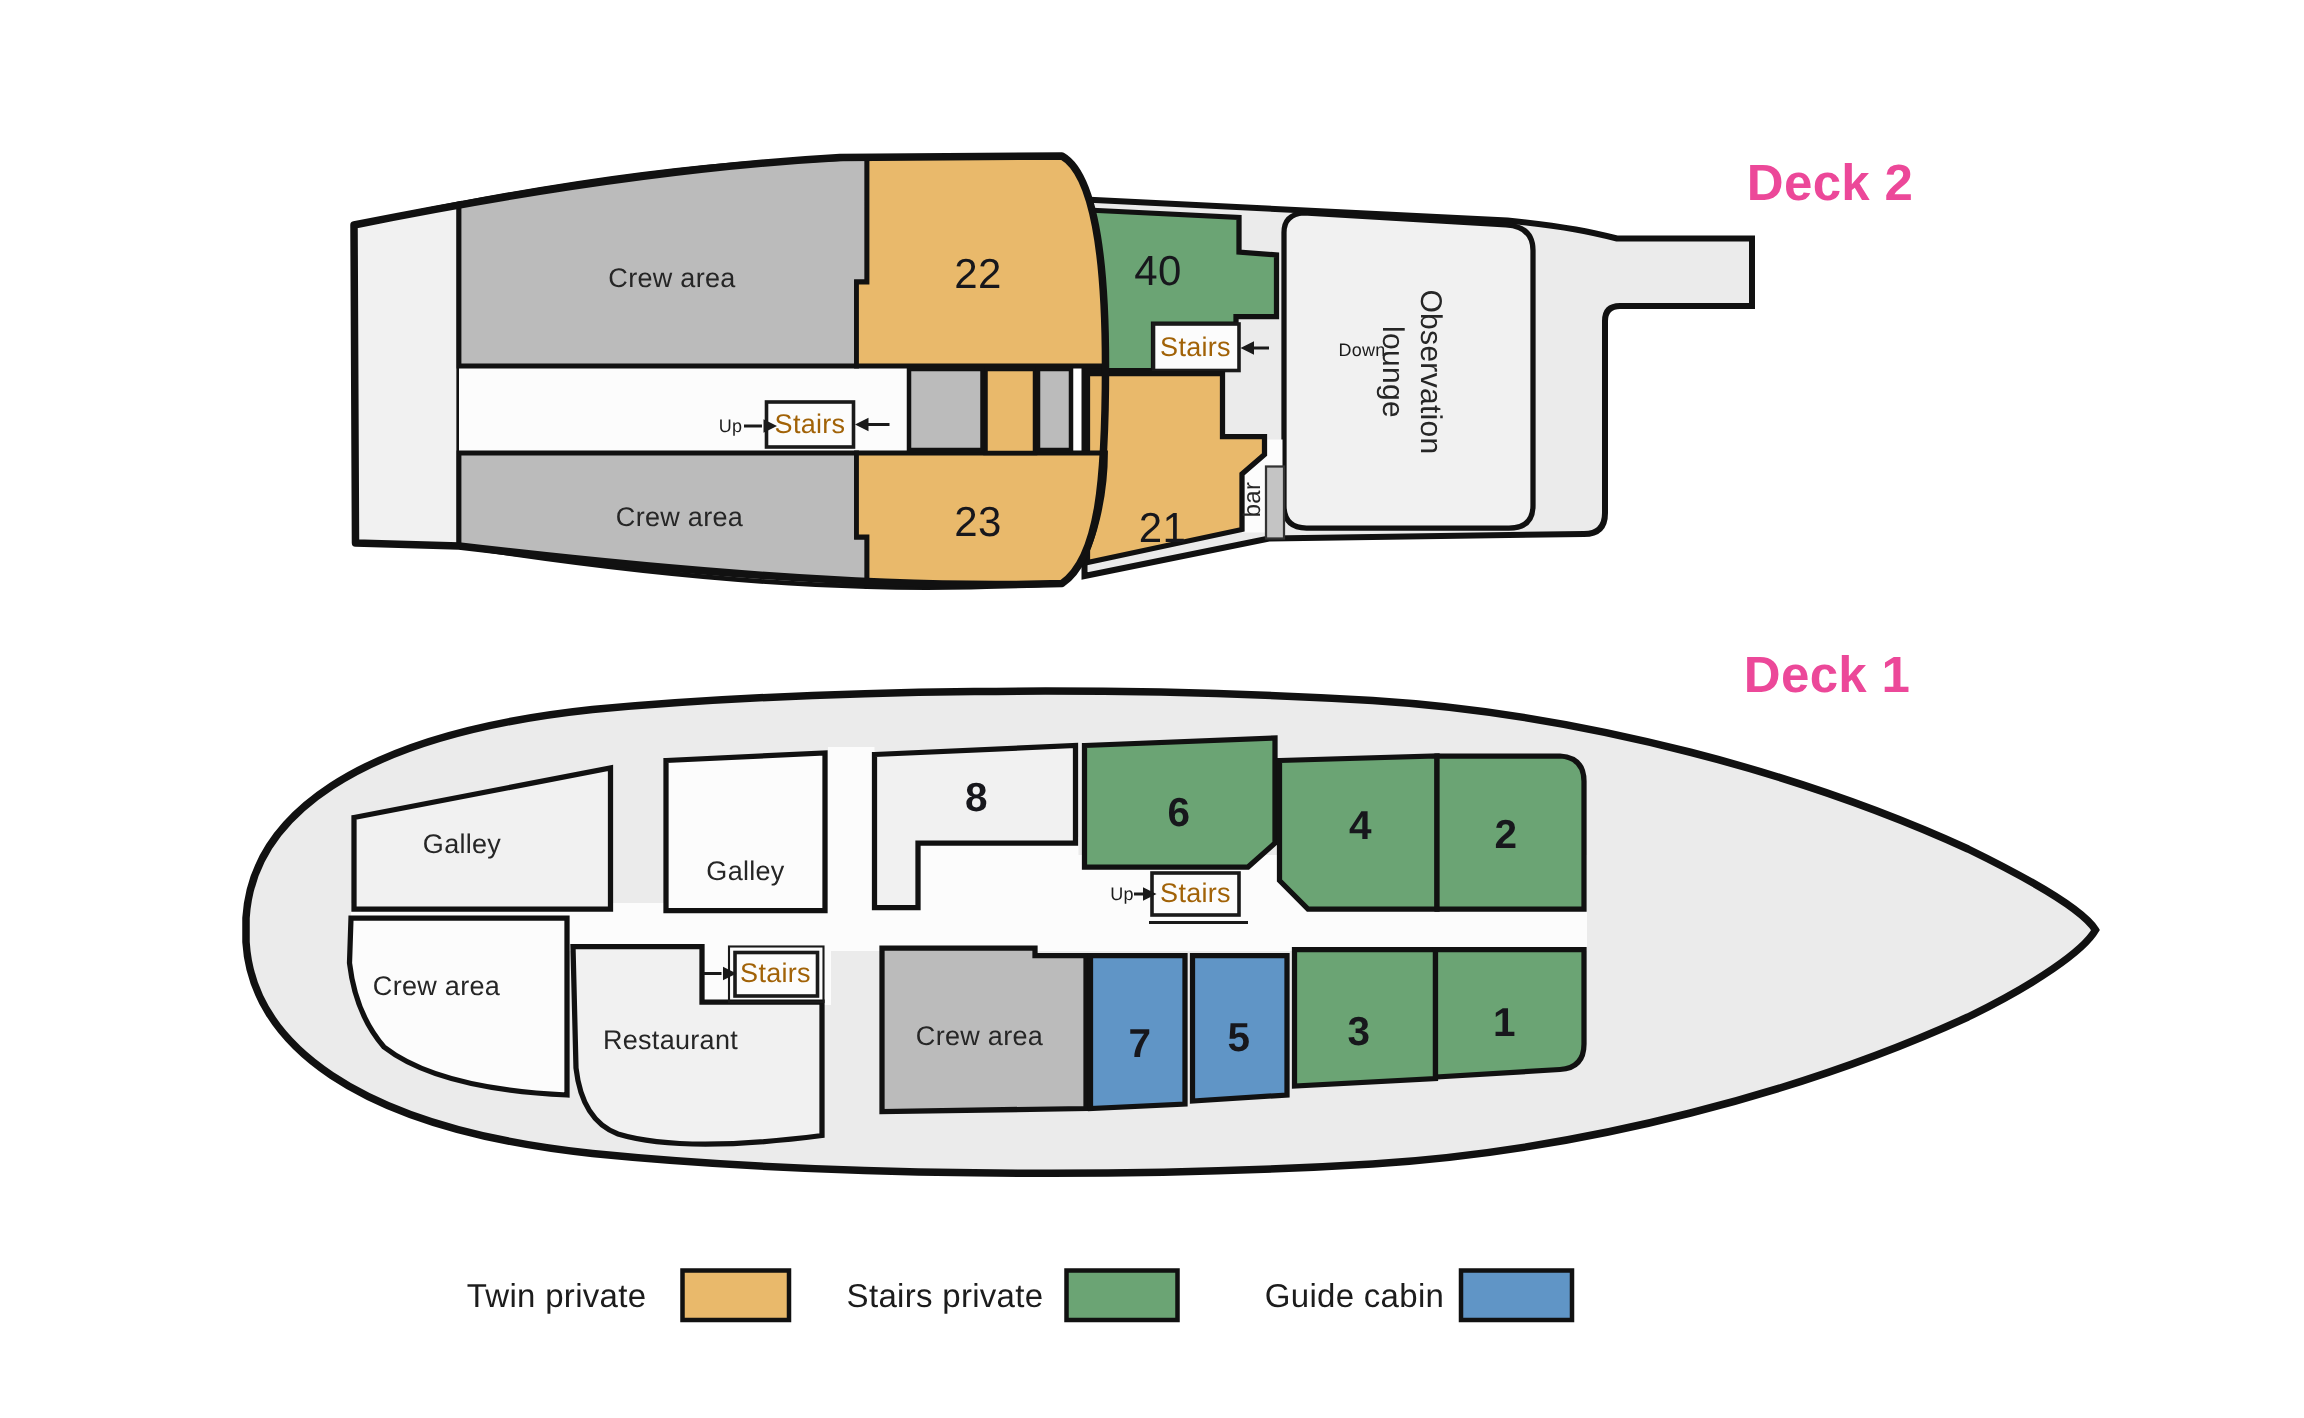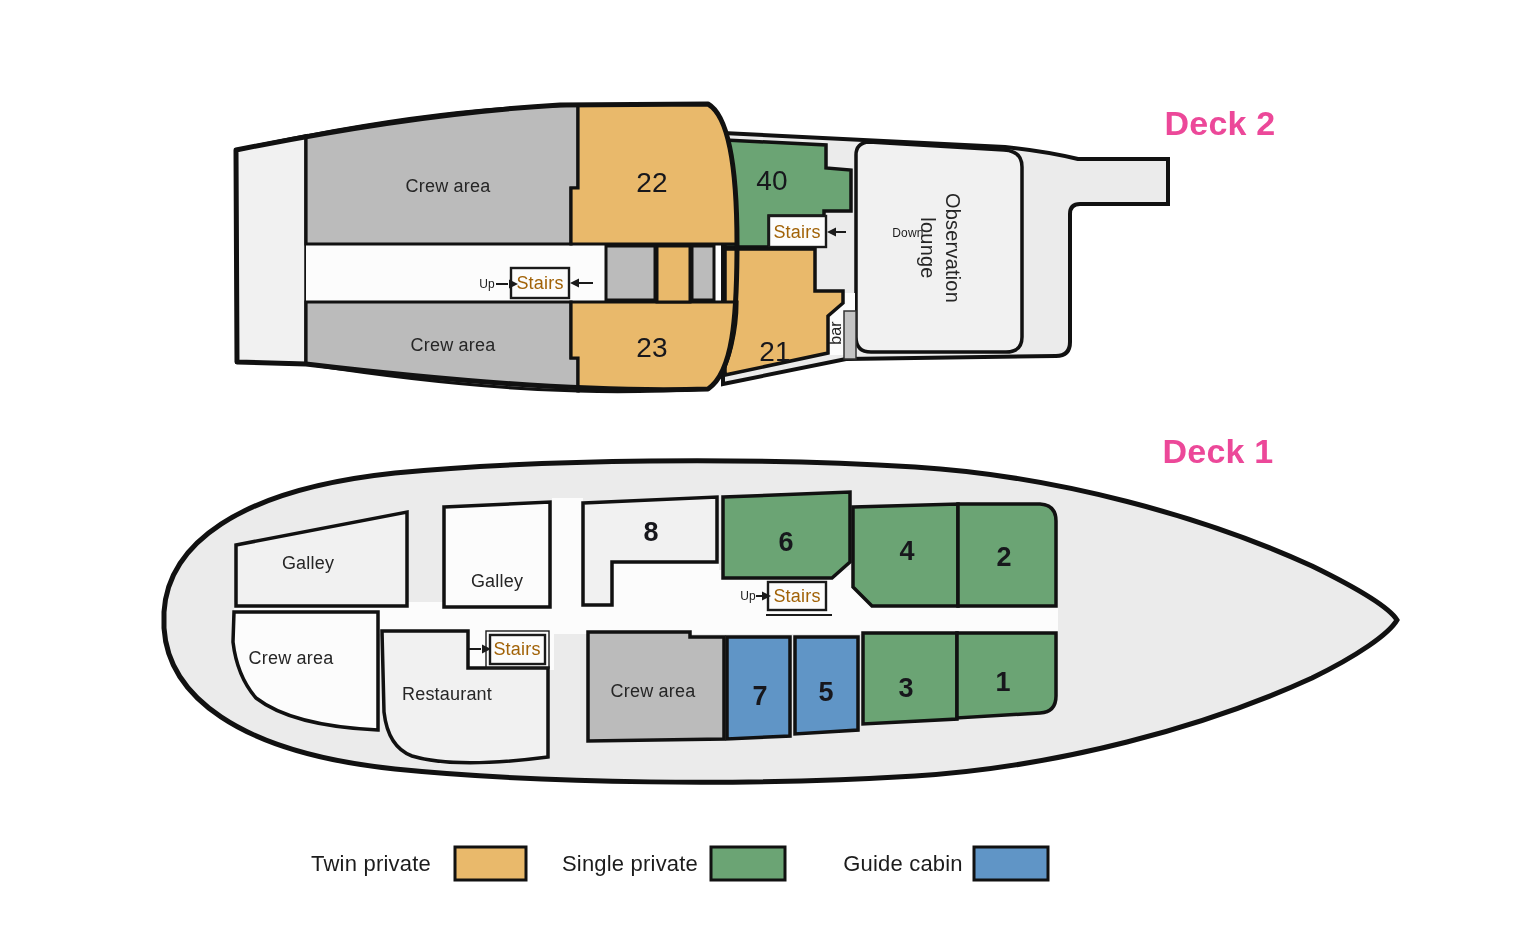--- a/index.html
+++ b/index.html
@@ -141,16 +141,16 @@
   <div class="lbl num" style="left:651px;top:532px;">8</div>
   <div class="lbl num" style="left:786px;top:542px;">6</div>
   <div class="lbl num" style="left:907px;top:551px;">4</div>
   <div class="lbl num" style="left:1004px;top:557px;">2</div>
   <div class="lbl num" style="left:760px;top:696px;">7</div>
   <div class="lbl num" style="left:826px;top:692px;">5</div>
   <div class="lbl num" style="left:906px;top:688px;">3</div>
   <div class="lbl num" style="left:1003px;top:682px;">1</div>
 
   <div class="lbl legend-label" style="left:371px;top:864px;">Twin private</div>
-  <div class="lbl legend-label" style="left:630px;top:864px;">Single private</div>
+  <div class="lbl legend-label" style="left:630px;top:864px;">Stairs private</div>
   <div class="lbl legend-label" style="left:903px;top:864px;">Guide cabin</div>
 
 </div>
 
 </body></html>

